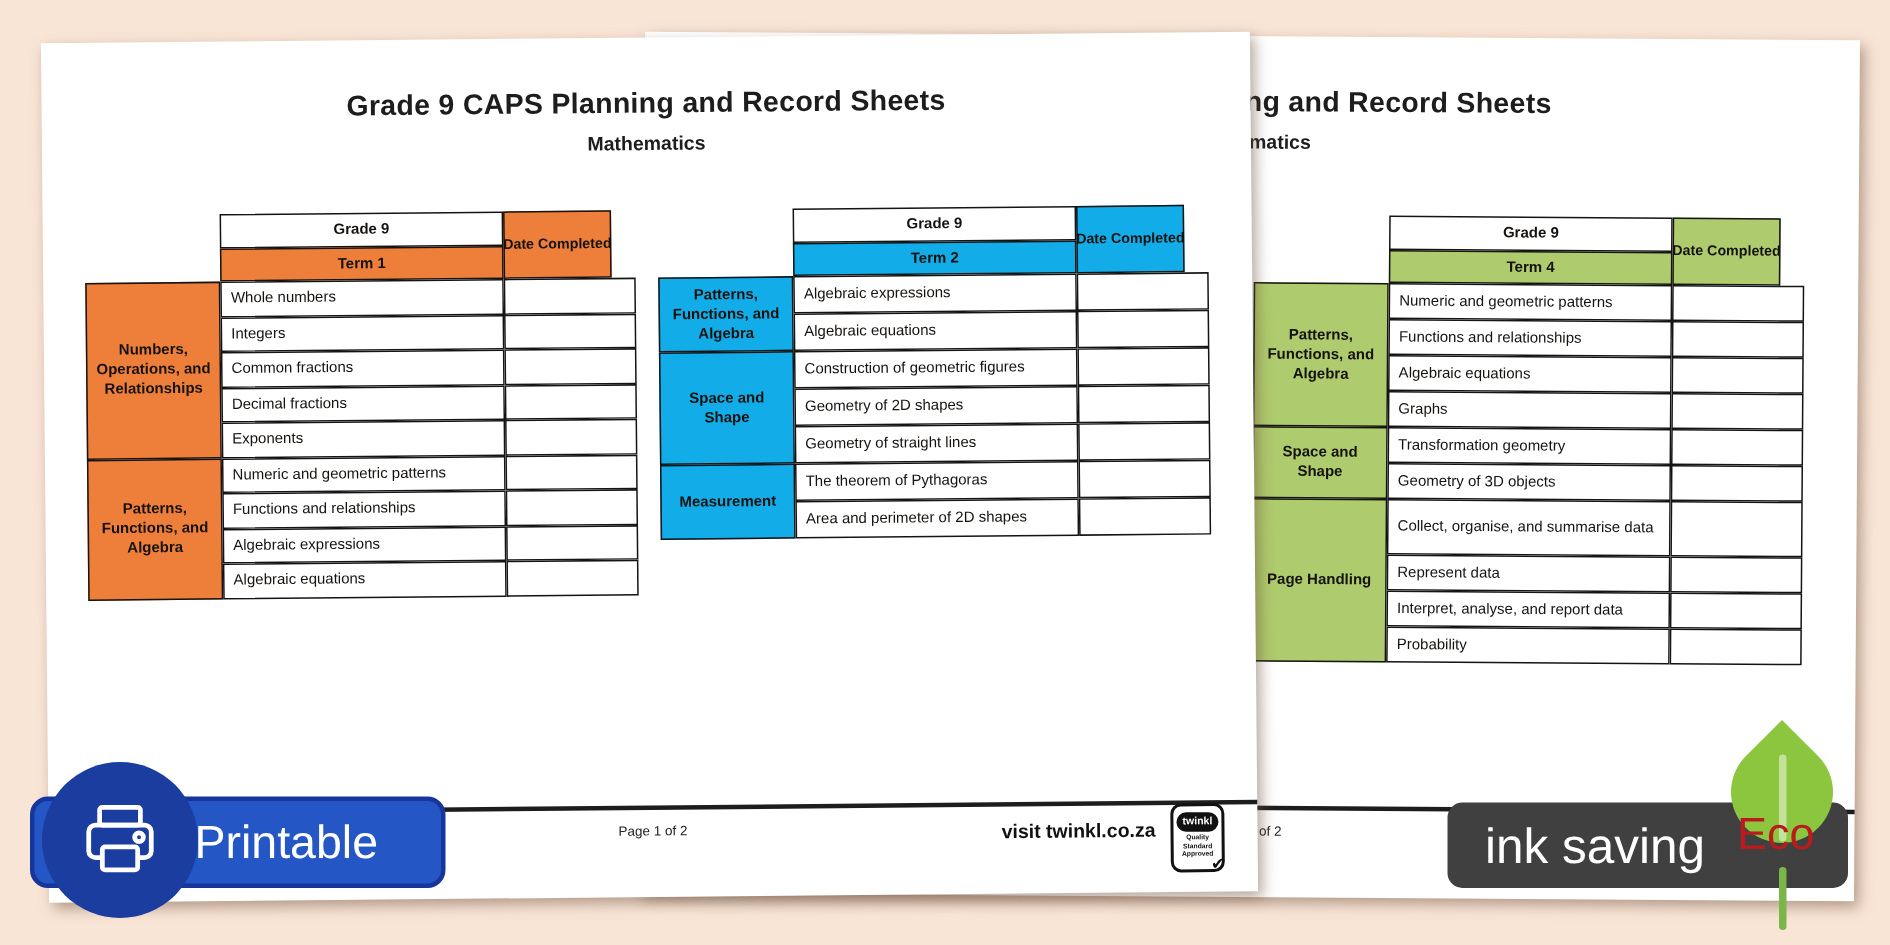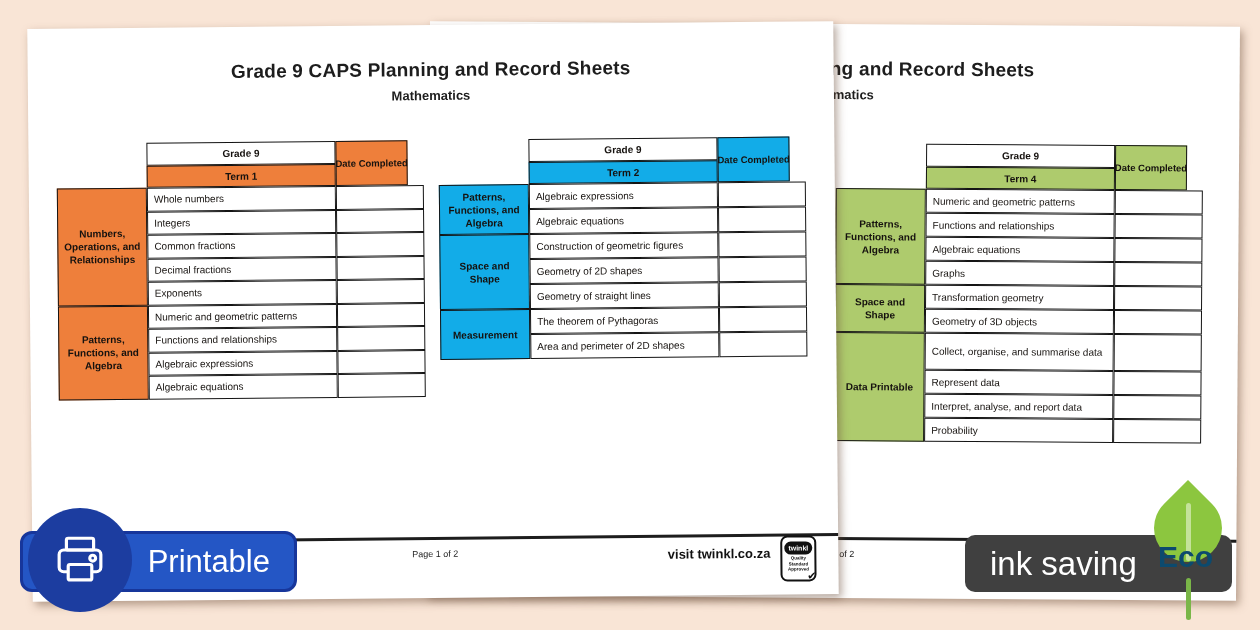--- a/index.html
+++ b/index.html
@@ -54,36 +54,36 @@
                border-radius:7px;background:#fff;box-sizing:border-box;text-align:center;}
   .logo-cloud{margin:4px auto 1px;width:28px;height:13px;background:#111;border-radius:7px;
               color:#fff;font-size:7px;font-weight:bold;line-height:13px;}
   .logo-line{font-size:4.5px;font-weight:bold;color:#111;line-height:1.25;}
   .logo-check{position:absolute;right:-2px;bottom:-3px;font-size:11px;color:#111;background:transparent;}
 
   
   .printable-badge{position:absolute;left:18px;top:508px;z-index:3;width:300px;height:122px;}
   .printable-bar{position:absolute;left:2px;top:23px;width:277px;height:61px;background:#2456c5;
                  border:3px solid #17369b;border-radius:12px;box-sizing:border-box;
-                 display:flex;align-items:center;justify-content:flex-end;padding-right:24px;
+                 display:flex;align-items:center;justify-content:flex-end;padding-right:42px;
                  color:#fff;font-size:31px;}
   .printable-circle{position:absolute;left:10px;top:0;width:104px;height:104px;background:#1c3da0;
                     border-radius:50%;display:flex;align-items:center;justify-content:center;}
 
   
   .eco-badge{position:absolute;left:965px;top:483px;z-index:3;width:280px;height:140px;}
   .eco-bar{position:absolute;left:0;top:52px;width:267px;height:57px;background:#404040;
            border-radius:10px;color:#fff;font-size:33px;display:flex;align-items:center;
            padding-left:25px;box-sizing:border-box;}
   .eco-leaf{position:absolute;left:178px;top:0;width:90px;height:140px;}
   .leaf-shape{position:absolute;left:11px;top:11px;width:68px;height:68px;background:#8cc63f;
               border-radius:0 50% 50% 50%;transform:rotate(45deg);}
   .leaf-vein{position:absolute;left:43px;top:20px;width:5px;height:58px;background:#c4e29a;border-radius:3px;}
   .leaf-stem{position:absolute;left:43px;top:95px;width:5px;height:42px;background:#7ab648;border-radius:3px;}
-  .eco-text{position:absolute;left:193px;top:57px;font-size:30px;font-weight:bold;color:#0c4a6e;}
+  .eco-text{position:absolute;left:193px;top:57px;font-size:30px;font-weight:normal;color:#b91c1c;}
 </style>
 </head>
 <body>
 
 <div class="stage">
 
   <div class="page back">
     <div class="page-title">Grade 9 CAPS Planning and Record Sheets</div>
     <div class="page-subtitle">Mathematics</div>
 
@@ -123,21 +123,21 @@
               <div class="cell topic-cell">Transformation geometry</div>
               <div class="cell date-cell"></div>
             </div>
           <div class="trow">
               <div class="cell topic-cell">Geometry of 3D objects</div>
               <div class="cell date-cell"></div>
             </div>
         </div>
       </div>
       <div class="sec">
-        <div class="cell group-cell green">Data Printable</div>
+        <div class="cell group-cell green">Page Handling</div>
         <div class="rows">
           <div class="trow tall">
               <div class="cell topic-cell">Collect, organise, and summarise data</div>
               <div class="cell date-cell"></div>
             </div>
           <div class="trow">
               <div class="cell topic-cell">Represent data</div>
               <div class="cell date-cell"></div>
             </div>
           <div class="trow">

